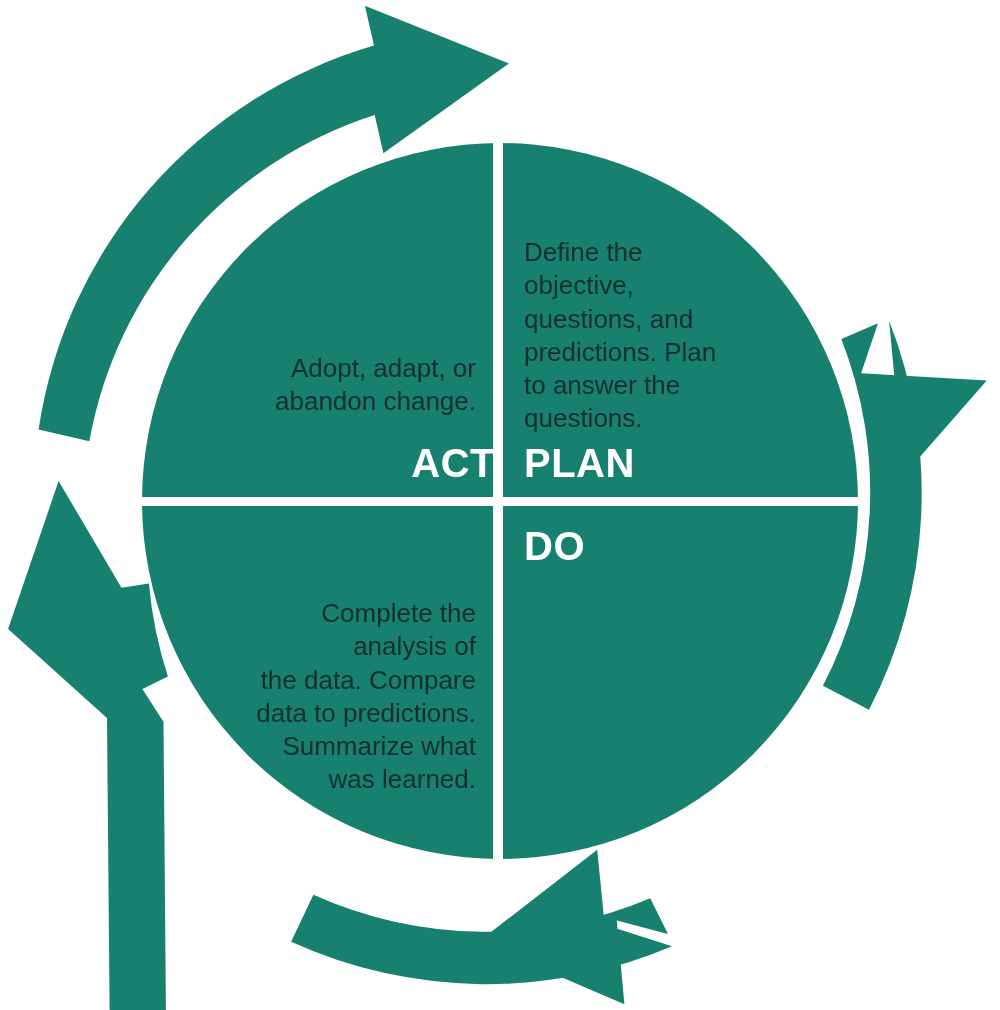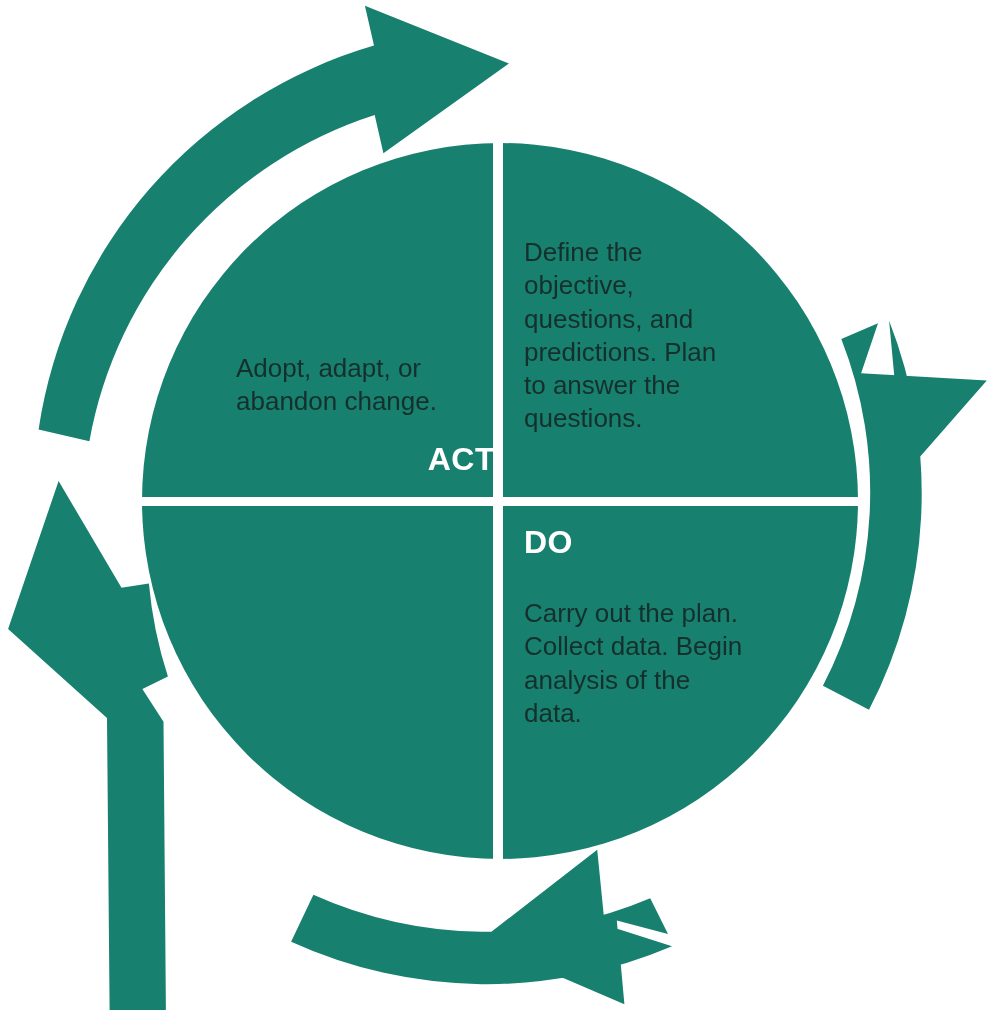--- a/index.html
+++ b/index.html
@@ -40,21 +40,21 @@
     font-family: "Liberation Sans", sans-serif;
     font-size: 26px;
     line-height: 1.28;
     color: #15302c;
     white-space: pre-line;
   }
   .quad-title {
     position: absolute;
     font-family: "Liberation Sans", sans-serif;
     font-weight: bold;
-    font-size: 32px;
+    font-size: 40px;
     letter-spacing: 0.5px;
     color: #ffffff;
     line-height: 1;
   }
 
   
   #plan-body {
     left: 524px;
     top: 236px;
     width: 232px;
@@ -64,21 +64,21 @@
     left: 524px;
     top: 443px;
     text-align: left;
   }
 
   
   #act-body {
     left: 236px;
     top: 352px;
     width: 240px;
-    text-align: left;
+    text-align: right;
   }
   #act-title {
     right: 521px;
     top: 443px;
     text-align: right;
   }
 
   
   #do-body {
     left: 524px;
@@ -172,26 +172,29 @@
   </svg>
 
   <div class="overlay">
 
     <div class="quad-text" id="plan-body">Define the
 objective,
 questions, and
 predictions. Plan
 to answer the
 questions.</div>
+    <div class="quad-title" id="plan-title">PLAN</div>
 
     <div class="quad-text" id="act-body">Adopt, adapt, or
 abandon change.</div>
     <div class="quad-title" id="act-title">ACT</div>
 
-    <div class="quad-text" id="do-body">Carry out the plan.
-Collect data. Begin
-analysis of the
-data.</div>
     <div class="quad-title" id="do-title">DO</div>
 
+    <div class="quad-text" id="study-body">Complete the
+analysis of
+the data. Compare
+data to predictions.
+Summarize what
+was learned.</div>
 
   </div>
 </div>
 
 </body></html>

